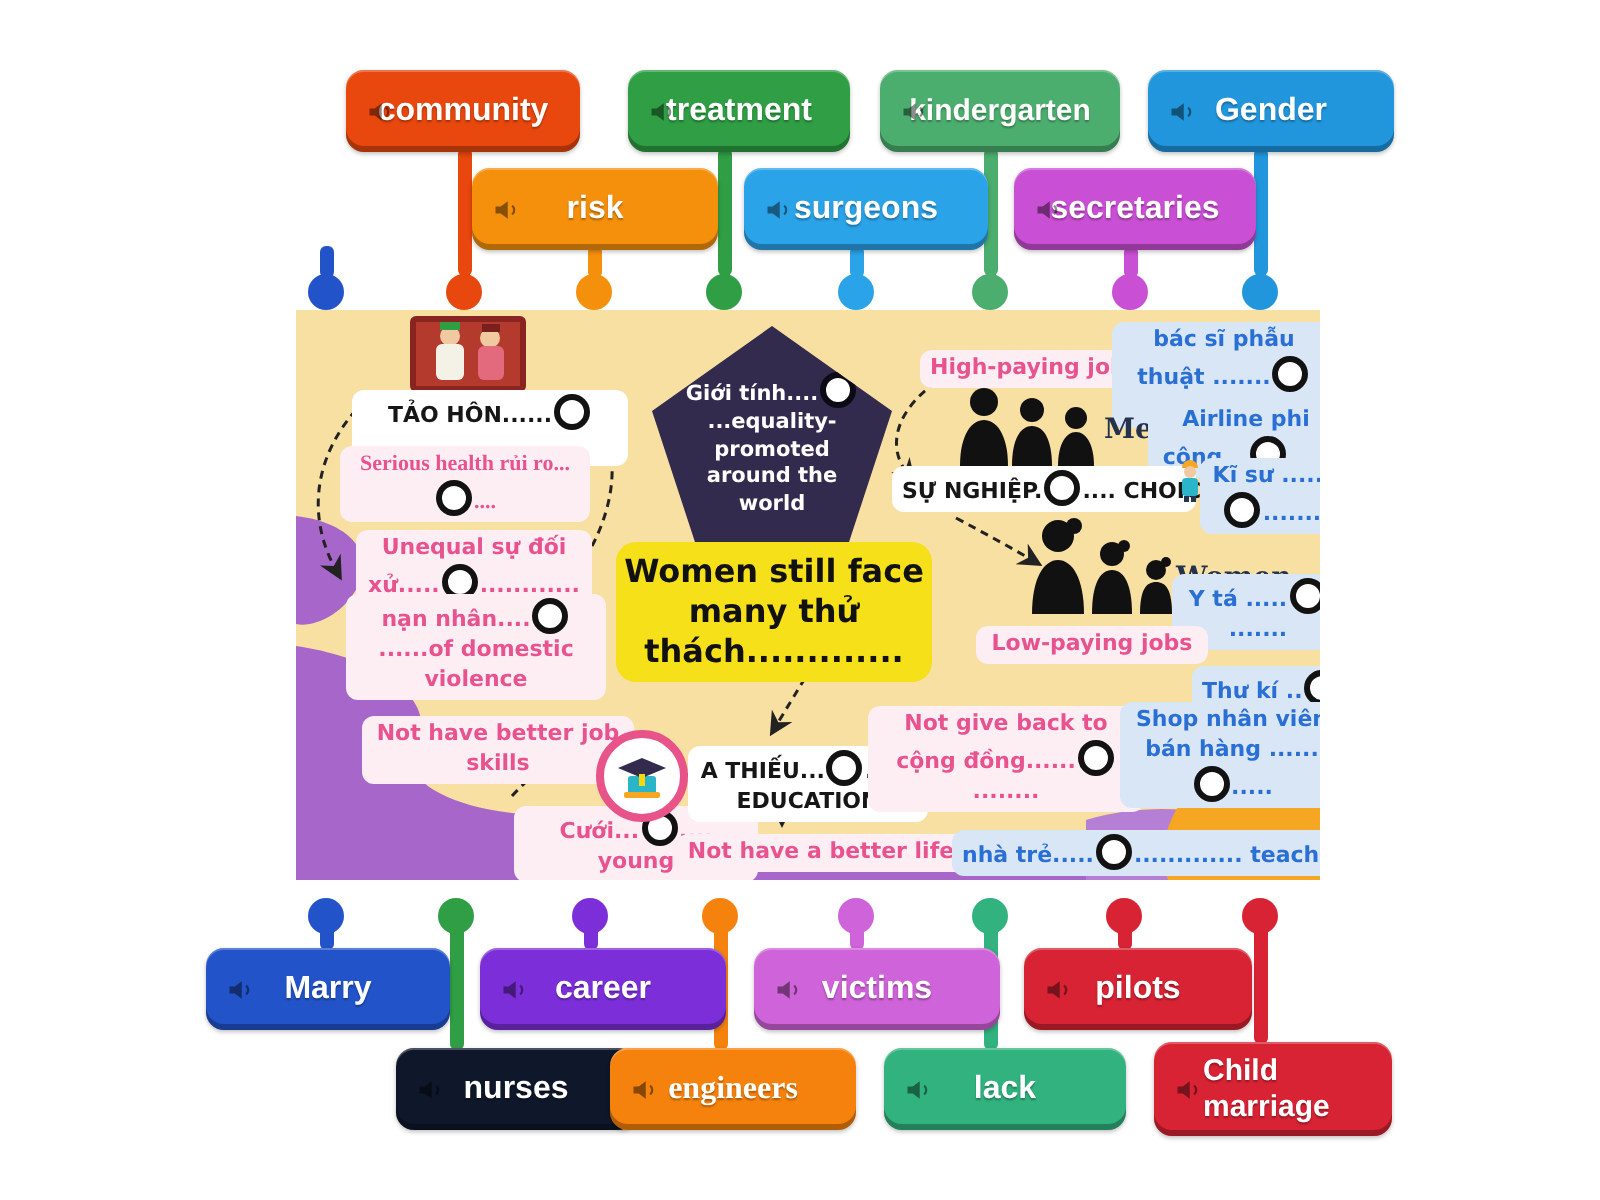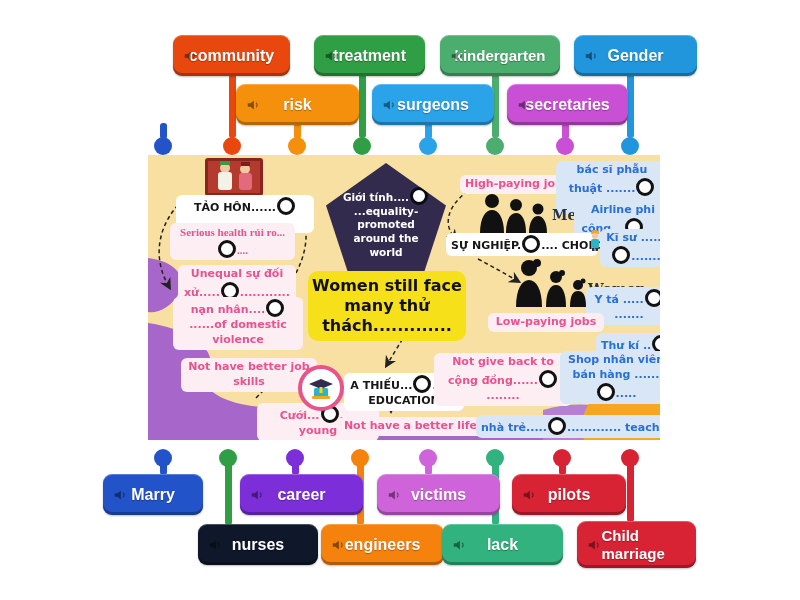--- a/index.html
+++ b/index.html
@@ -120,21 +120,21 @@
   <div class="stem" style="left: 627px; top: 458px; height: 64px; background-color: rgb(215, 35, 52);"></div>
   <div class="dot" style="left: 154px; top: 449px; background-color: rgb(35, 83, 201);"></div>
   <div class="dot" style="left: 219px; top: 449px; background-color: rgb(47, 158, 68);"></div>
   <div class="dot" style="left: 286px; top: 449px; background-color: rgb(124, 47, 217);"></div>
   <div class="dot" style="left: 351px; top: 449px; background-color: rgb(245, 130, 12);"></div>
   <div class="dot" style="left: 419px; top: 449px; background-color: rgb(207, 99, 217);"></div>
   <div class="dot" style="left: 486px; top: 449px; background-color: rgb(49, 178, 126);"></div>
   <div class="dot" style="left: 553px; top: 449px; background-color: rgb(215, 35, 52);"></div>
   <div class="dot" style="left: 621px; top: 449px; background-color: rgb(215, 35, 52);"></div>
 
-  <div class="tile" style="left: 103px; top: 474px; width: 100px; height: 41px; background-color: rgb(35, 83, 201);">
+  <div class="tile" style="left: 103px; top: 474px; width: 122px; height: 41px; background-color: rgb(35, 83, 201);">
     <span class="spk"><svg viewBox="0 0 16 16" width="14" height="14">
           <path d="M2 6h3l4-3v10l-4-3H2z" fill="currentColor"></path>
           <path d="M11.5 5.5a3.2 3.2 0 0 1 0 5" stroke="currentColor" fill="none" stroke-width="1.3"></path>
         </svg></span>
     <span>Marry</span>
   </div>
   <div class="tile" style="left: 240px; top: 474px; width: 123px; height: 41px; background-color: rgb(124, 47, 217);">
     <span class="spk"><svg viewBox="0 0 16 16" width="14" height="14">
           <path d="M2 6h3l4-3v10l-4-3H2z" fill="currentColor"></path>
           <path d="M11.5 5.5a3.2 3.2 0 0 1 0 5" stroke="currentColor" fill="none" stroke-width="1.3"></path>
@@ -155,21 +155,21 @@
         </svg></span>
     <span>pilots</span>
   </div>
   <div class="tile" style="left: 170px; top: 524px; width: 120px; height: 41px; background-color: #0f172a; margin-left: 28px;">
     <span class="spk"><svg viewBox="0 0 16 16" width="14" height="14">
           <path d="M2 6h3l4-3v10l-4-3H2z" fill="currentColor"></path>
           <path d="M11.5 5.5a3.2 3.2 0 0 1 0 5" stroke="currentColor" fill="none" stroke-width="1.3"></path>
         </svg></span>
     <span>nurses</span>
   </div>
-  <div class="tile" style="left: 321px; top: 524px; width: 123px; height: 41px; background-color: rgb(245, 130, 12);">
+  <div class="tile" style="left: 305px; top: 524px; width: 123px; height: 41px; background-color: rgb(245, 130, 12); font-family: Liberation Serif, serif;">
     <span class="spk"><svg viewBox="0 0 16 16" width="14" height="14">
           <path d="M2 6h3l4-3v10l-4-3H2z" fill="currentColor"></path>
           <path d="M11.5 5.5a3.2 3.2 0 0 1 0 5" stroke="currentColor" fill="none" stroke-width="1.3"></path>
         </svg></span>
     <span>engineers</span>
   </div>
   <div class="tile" style="left: 442px; top: 524px; width: 121px; height: 41px; background-color: rgb(49, 178, 126);">
     <span class="spk"><svg viewBox="0 0 16 16" width="14" height="14">
           <path d="M2 6h3l4-3v10l-4-3H2z" fill="currentColor"></path>
           <path d="M11.5 5.5a3.2 3.2 0 0 1 0 5" stroke="currentColor" fill="none" stroke-width="1.3"></path>

